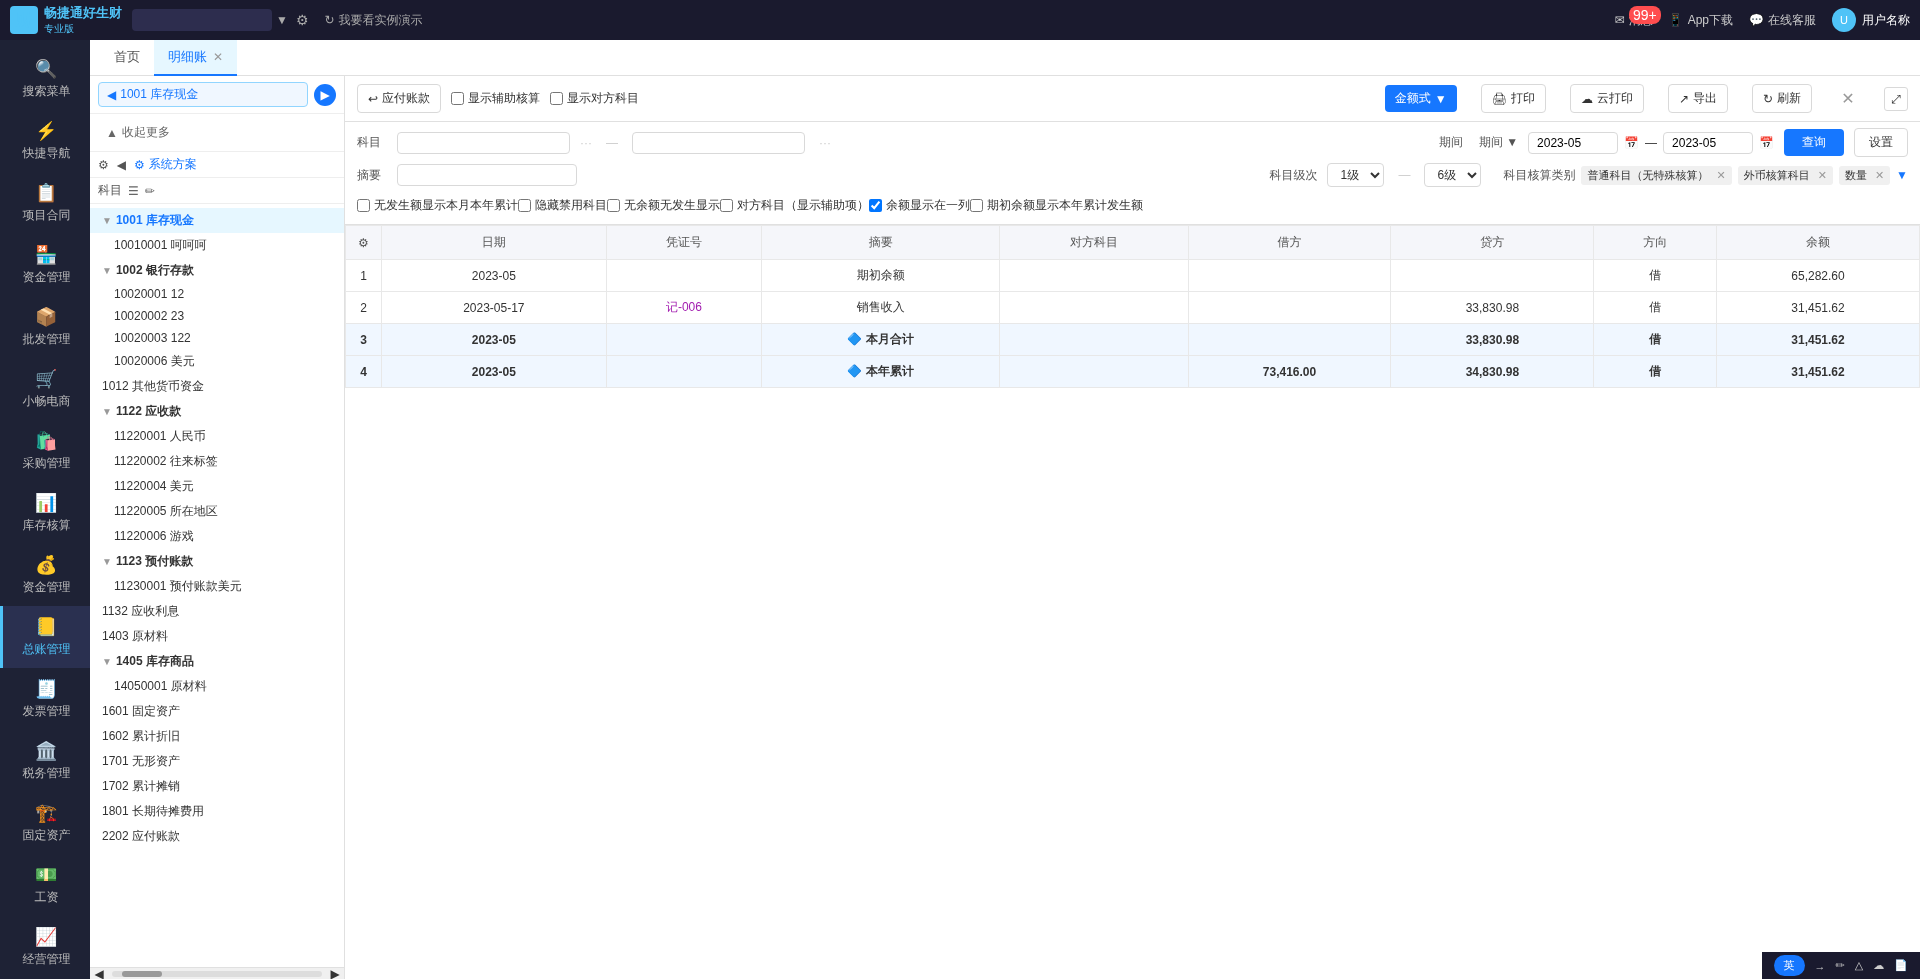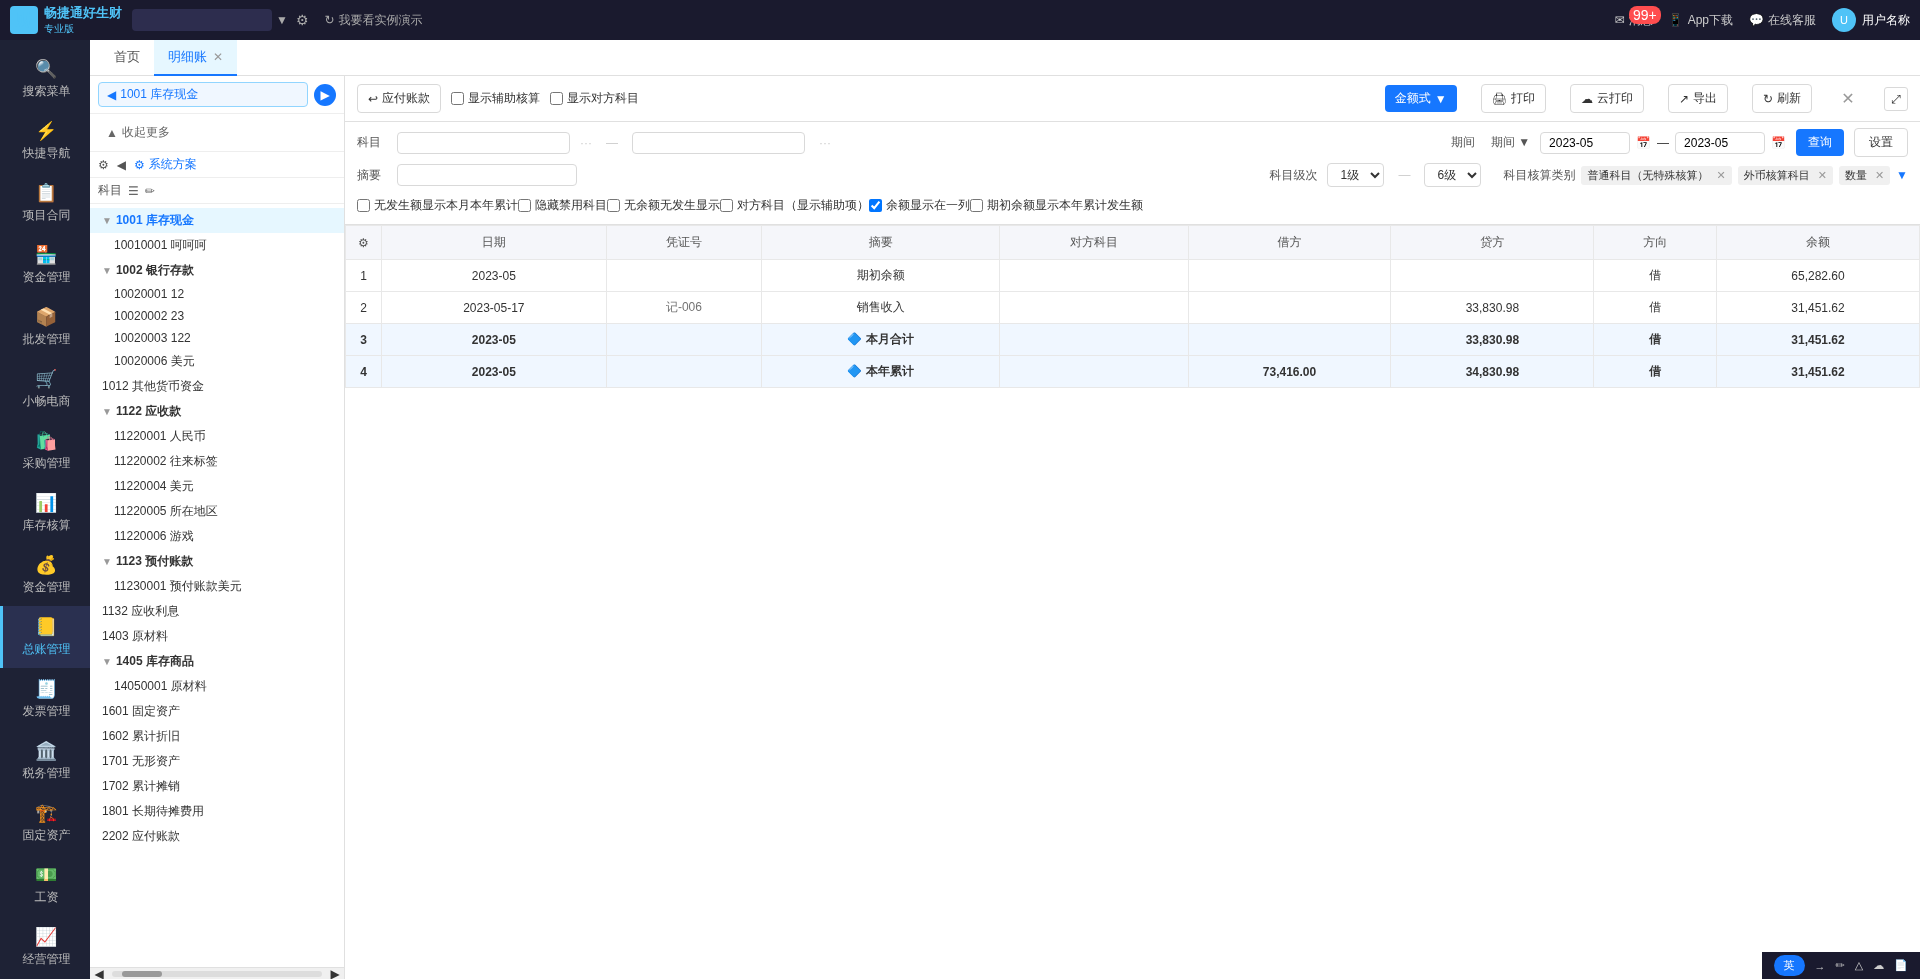--- a/index.html
+++ b/index.html
@@ -434,21 +434,21 @@
       display: flex;
       align-items: center;
       gap: 8px;
     }
     .tag-close { cursor: pointer; color: #999; }
     .btn-search {
       background: #1677ff;
       color: #fff;
       border: none;
       border-radius: 4px;
-      padding: 5px 12px;
+      padding: 5px 18px;
       cursor: pointer;
       font-size: 12px;
     }
     .btn-setting {
       background: #fff;
       color: #333;
       border: 1px solid #d9d9d9;
       border-radius: 4px;
       padding: 5px 14px;
       cursor: pointer;
@@ -523,21 +523,21 @@
       padding: 7px 10px;
       border: 1px solid #e8e8e8;
       text-align: center;
       color: #333;
     }
     table tr.summary-row td {
       font-weight: bold;
       background: #f0f7ff;
     }
     .voucher-link {
-      color: #737373;
+      color: #a21caf;
       cursor: pointer;
       text-decoration: none;
     }
     .bottom-status-bar {
       position: fixed;
       bottom: 0;
       right: 0;
       background: #1a1a2e;
       color: #ccc;
       font-size: 11px;

